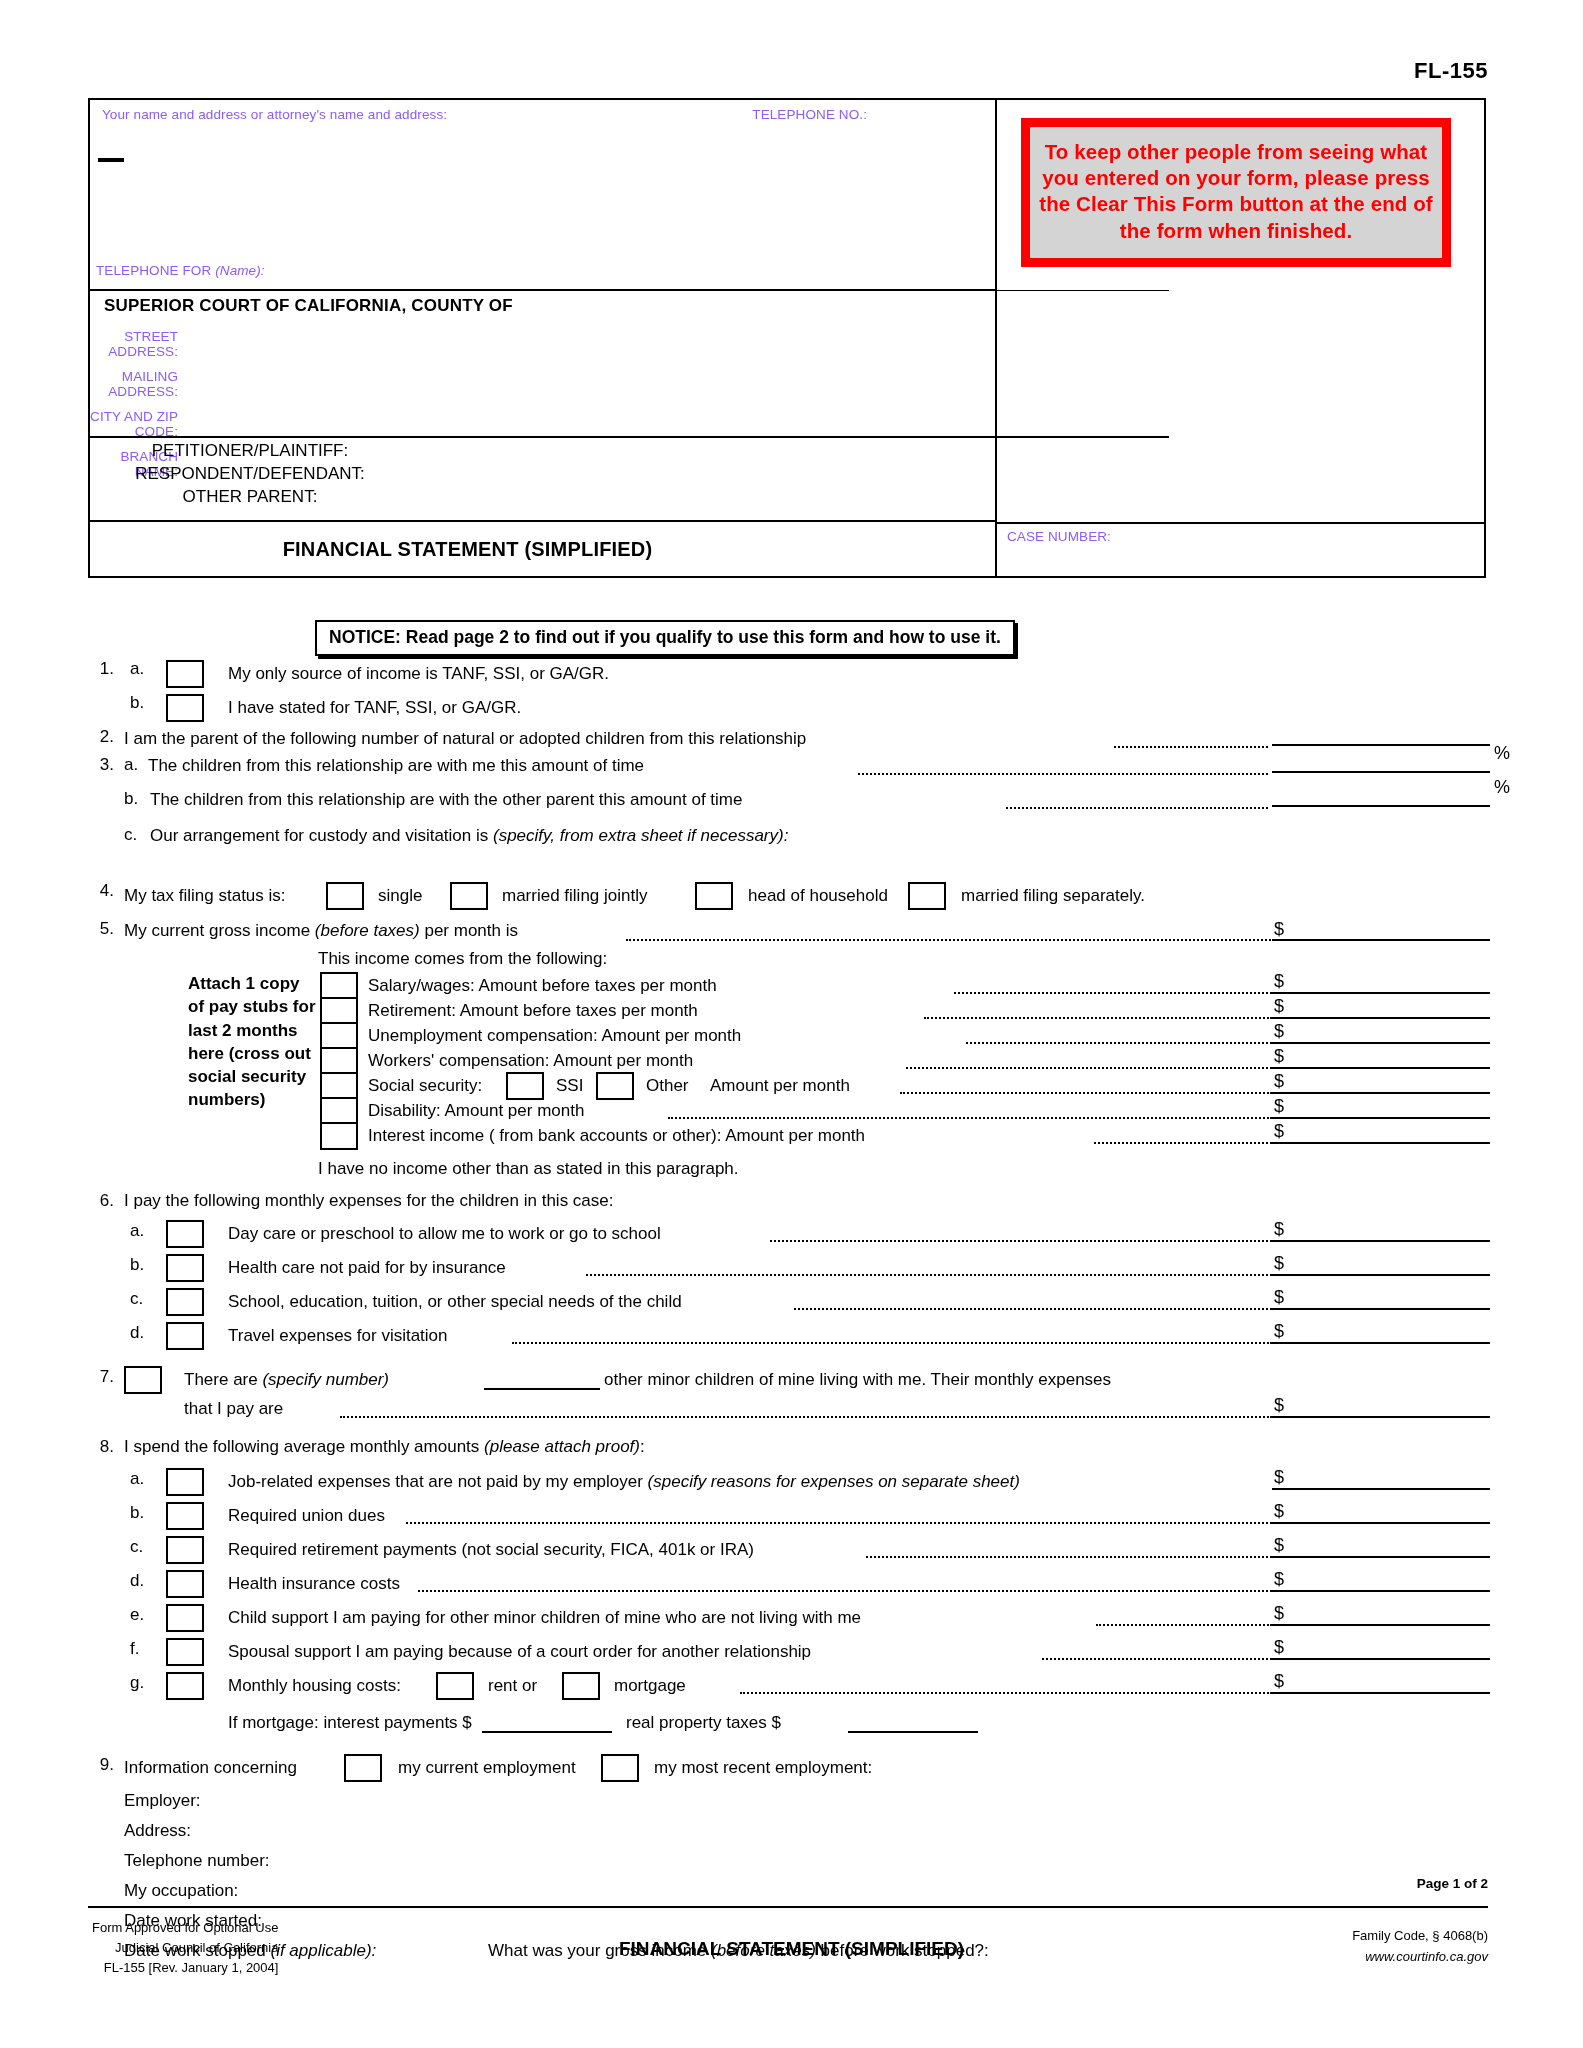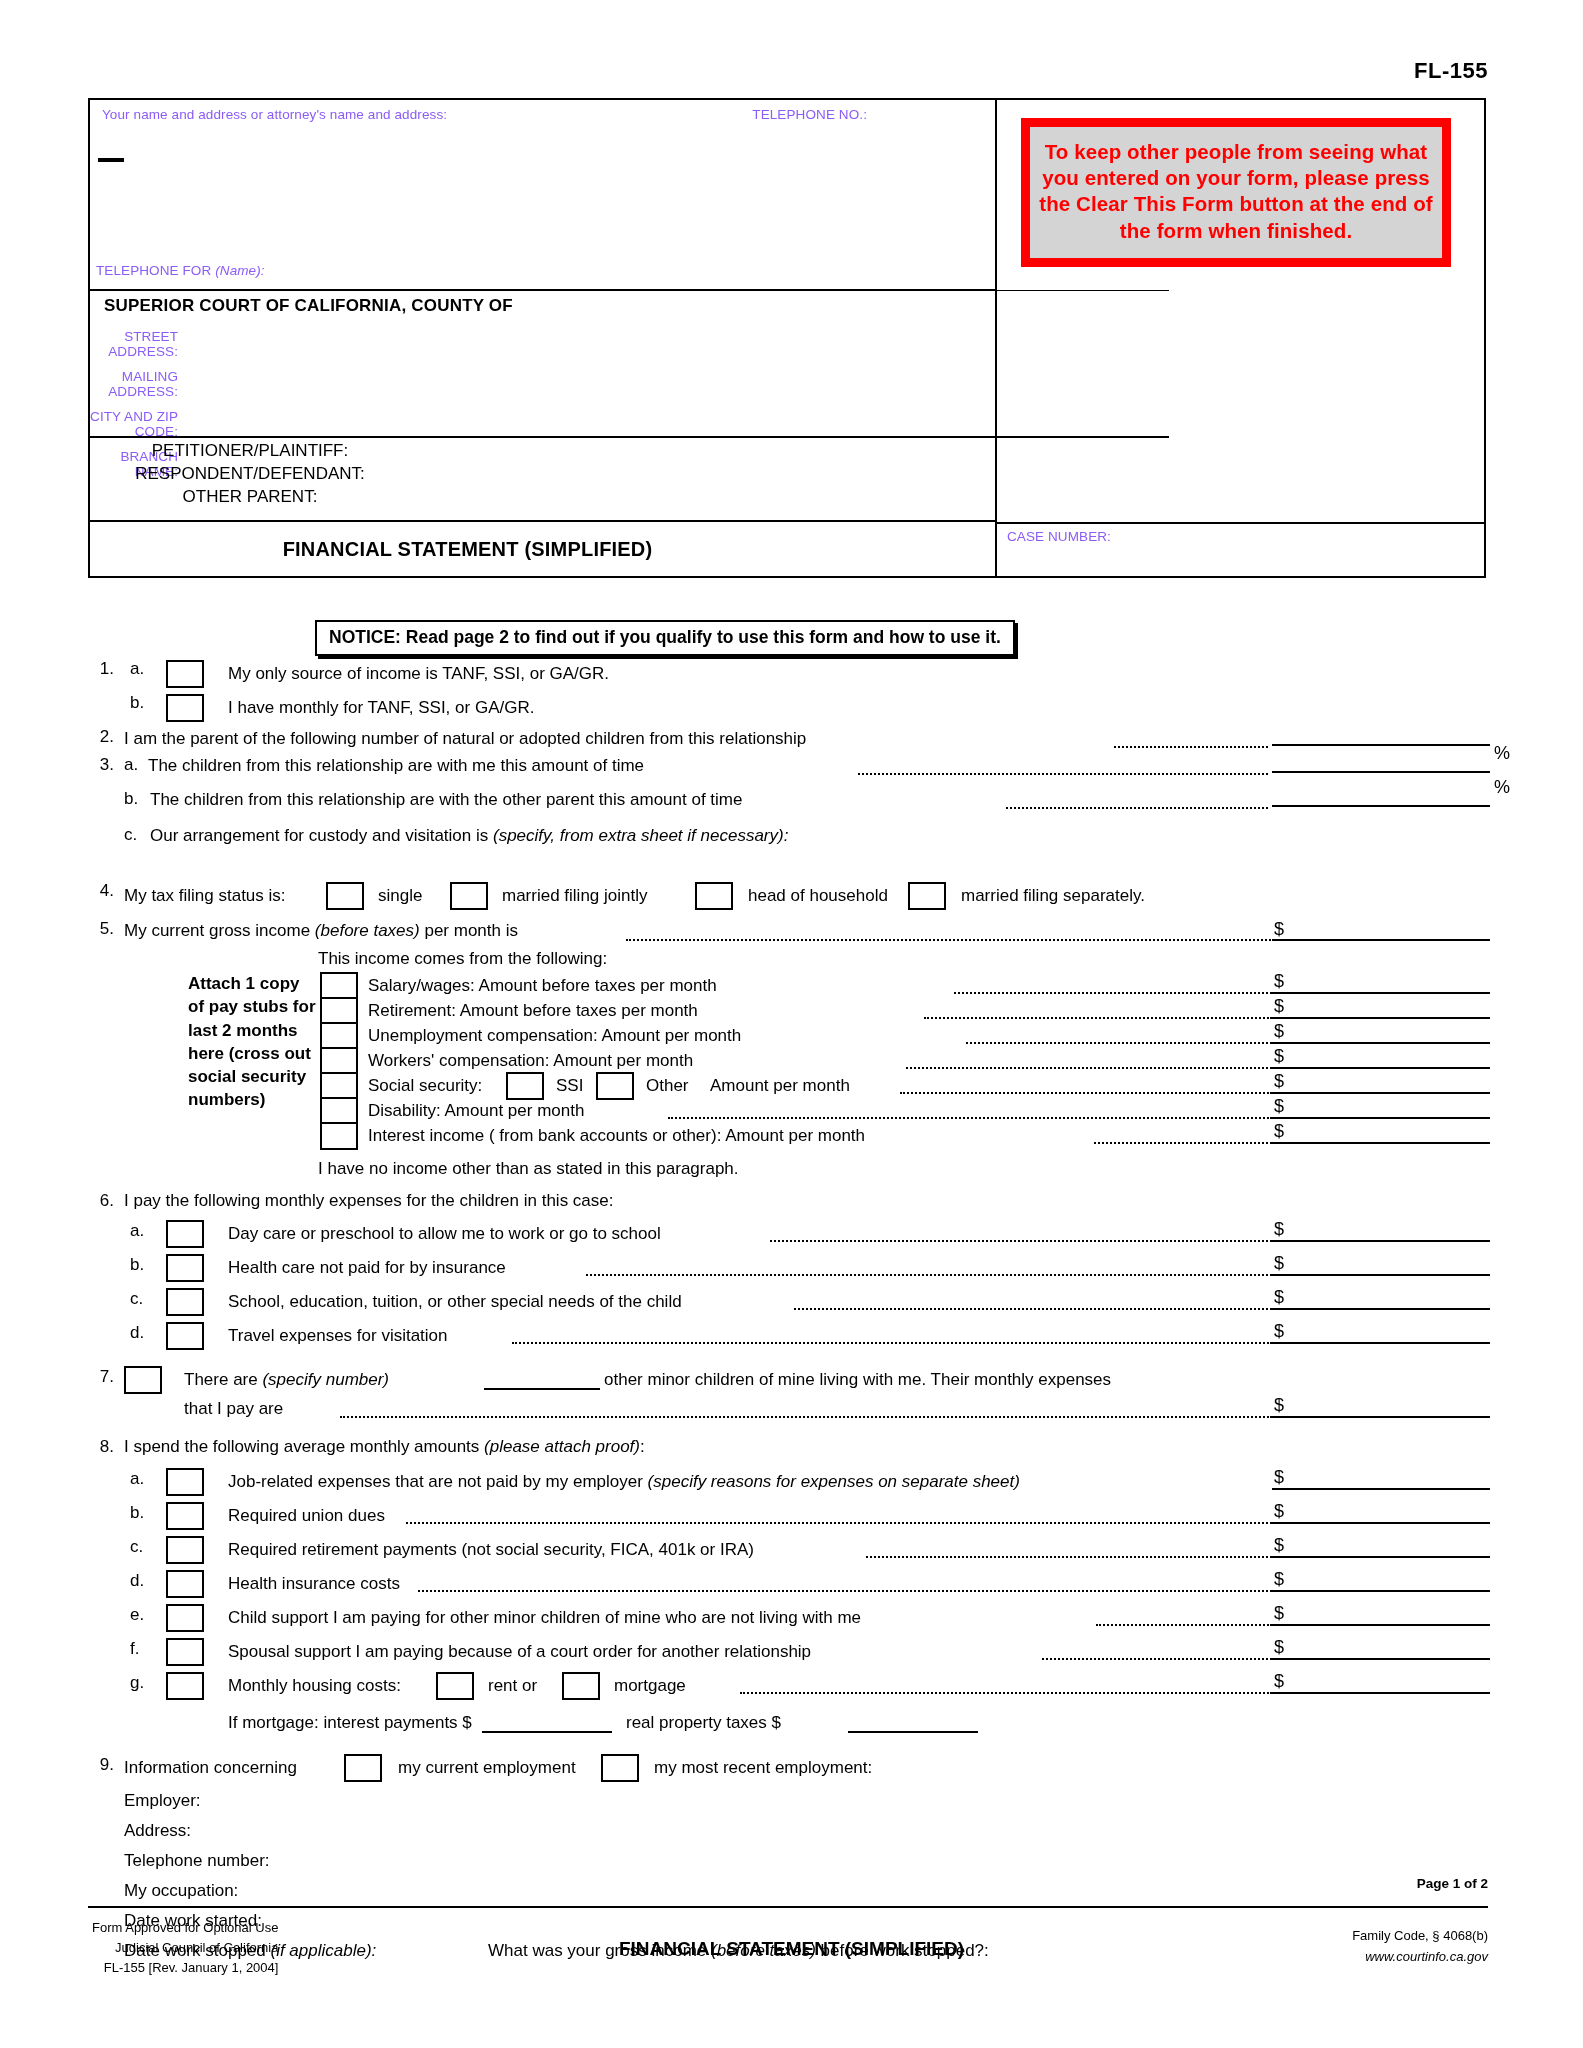--- a/index.html
+++ b/index.html
@@ -221,21 +221,21 @@
 
     <div class="row" style="height:34px">
       <span class="num">1.</span>
       <span class="ltr" style="left:42px">a.</span>
       <span class="cb pos" style="left:78px;top:0"></span>
       <span class="txt" style="left:140px;top:5px">My only source of income is TANF, SSI, or GA/GR.</span>
     </div>
     <div class="row" style="height:34px">
       <span class="ltr" style="left:42px">b.</span>
       <span class="cb pos" style="left:78px;top:0"></span>
-      <span class="txt" style="left:140px;top:5px">I have monthly for TANF, SSI, or GA/GR.</span>
+      <span class="txt" style="left:140px;top:5px">I have stated for TANF, SSI, or GA/GR.</span>
     </div>
 
     <div class="row" style="height:28px">
       <span class="num">2.</span>
       <span class="txt" style="left:36px;top:2px">I am the parent of the following number of natural or adopted children from this relationship</span>
       <span class="dots" style="left:1026px;top:18px;width:154px"></span>
       <span class="rule" style="left:1184px;top:16px;width:218px"></span>
     </div>
 
     <div class="row" style="height:34px">

